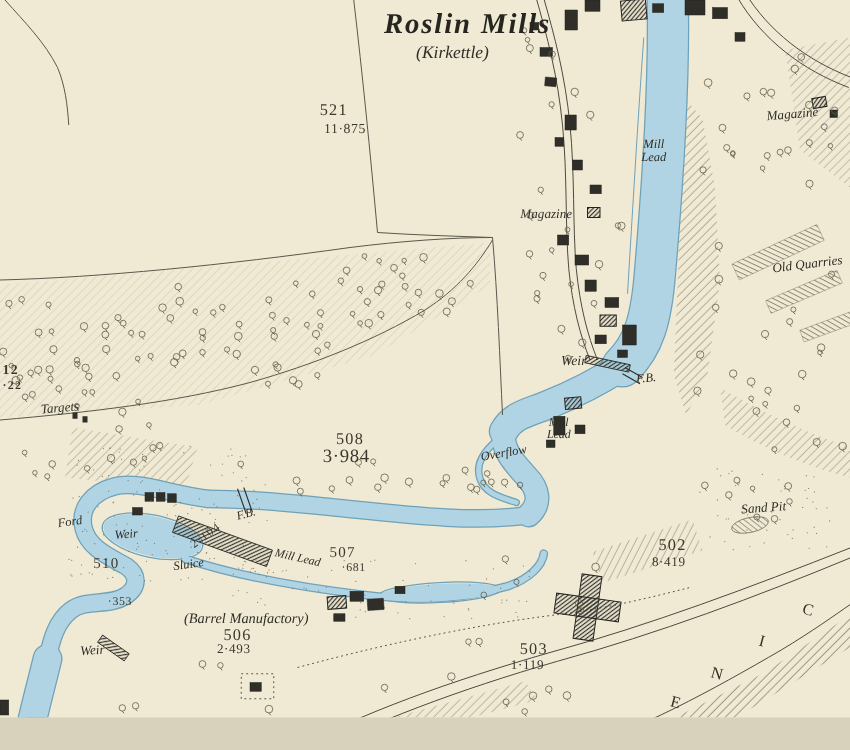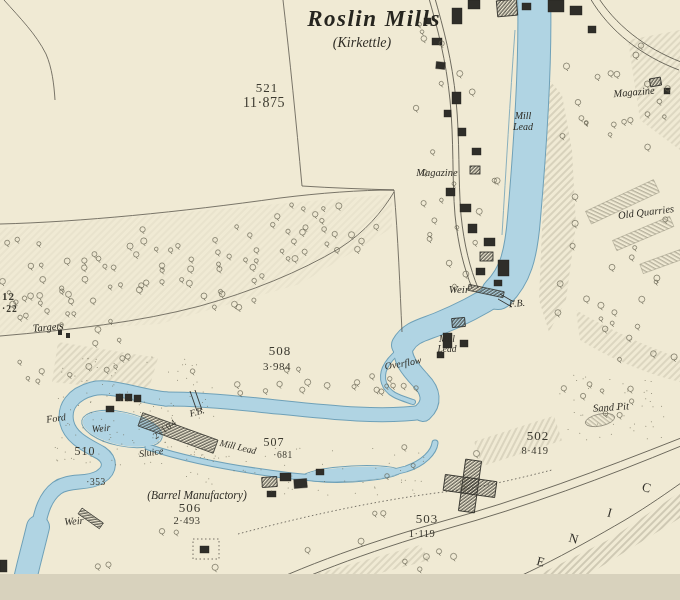--- a/index.html
+++ b/index.html
@@ -901,23 +901,23 @@
 <span class="num" style="left:165px;top:429px;font-size:9.5px;transform:translate(-50%,-50%) rotate(-36deg);">2·104</span>
 <span class="lbl" style="left:238px;top:447px;font-size:9.5px;transform:translate(-50%,-50%) rotate(13deg);">Mill Lead</span>
 <span class="lbl" style="left:197px;top:495px;font-size:11.5px;">(Barrel Manufactory)</span>
 <span class="lbl" style="left:611px;top:407px;font-size:10.5px;transform:translate(-50%,-50%) rotate(-4deg);">Sand Pit</span>
 <span class="lbl" style="left:74px;top:521px;font-size:10.5px;transform:translate(-50%,-50%) rotate(-4deg);">Weir</span>
 
 <span class="num edge" style="left:2px;top:296px;font-size:11px;">12</span>
 <span class="num edge" style="left:2px;top:309px;font-size:9.5px;">·22</span>
 
 <span class="num" style="left:267px;top:88px;font-size:13px;">521</span>
-<span class="num area" style="left:264px;top:103px;font-size:14px;">11·875</span>
+<span class="num area" style="left:276px;top:103px;font-size:11px;">11·875</span>
 <span class="num" style="left:280px;top:351px;font-size:13px;">508</span>
-<span class="num area" style="left:277px;top:366px;font-size:11px;">3·984</span>
+<span class="num area" style="left:277px;top:366px;font-size:15px;">3·984</span>
 <span class="num" style="left:85px;top:451px;font-size:12px;">510</span>
 <span class="num area" style="left:96px;top:438px;font-size:9.5px;margin-top:44px;">·353</span>
 <span class="num" style="left:274px;top:442px;font-size:12px;">507</span>
 <span class="num area" style="left:283px;top:455px;font-size:9.5px;">·681</span>
 <span class="num" style="left:190px;top:508px;font-size:13px;">506</span>
 <span class="num area" style="left:187px;top:520px;font-size:10.5px;">2·493</span>
 <span class="num" style="left:427px;top:519px;font-size:13px;">503</span>
 <span class="num area" style="left:422px;top:533px;font-size:10.5px;">1·119</span>
 <span class="num" style="left:538px;top:436px;font-size:13px;">502</span>
 <span class="num area" style="left:535px;top:450px;font-size:10.5px;">8·419</span>

